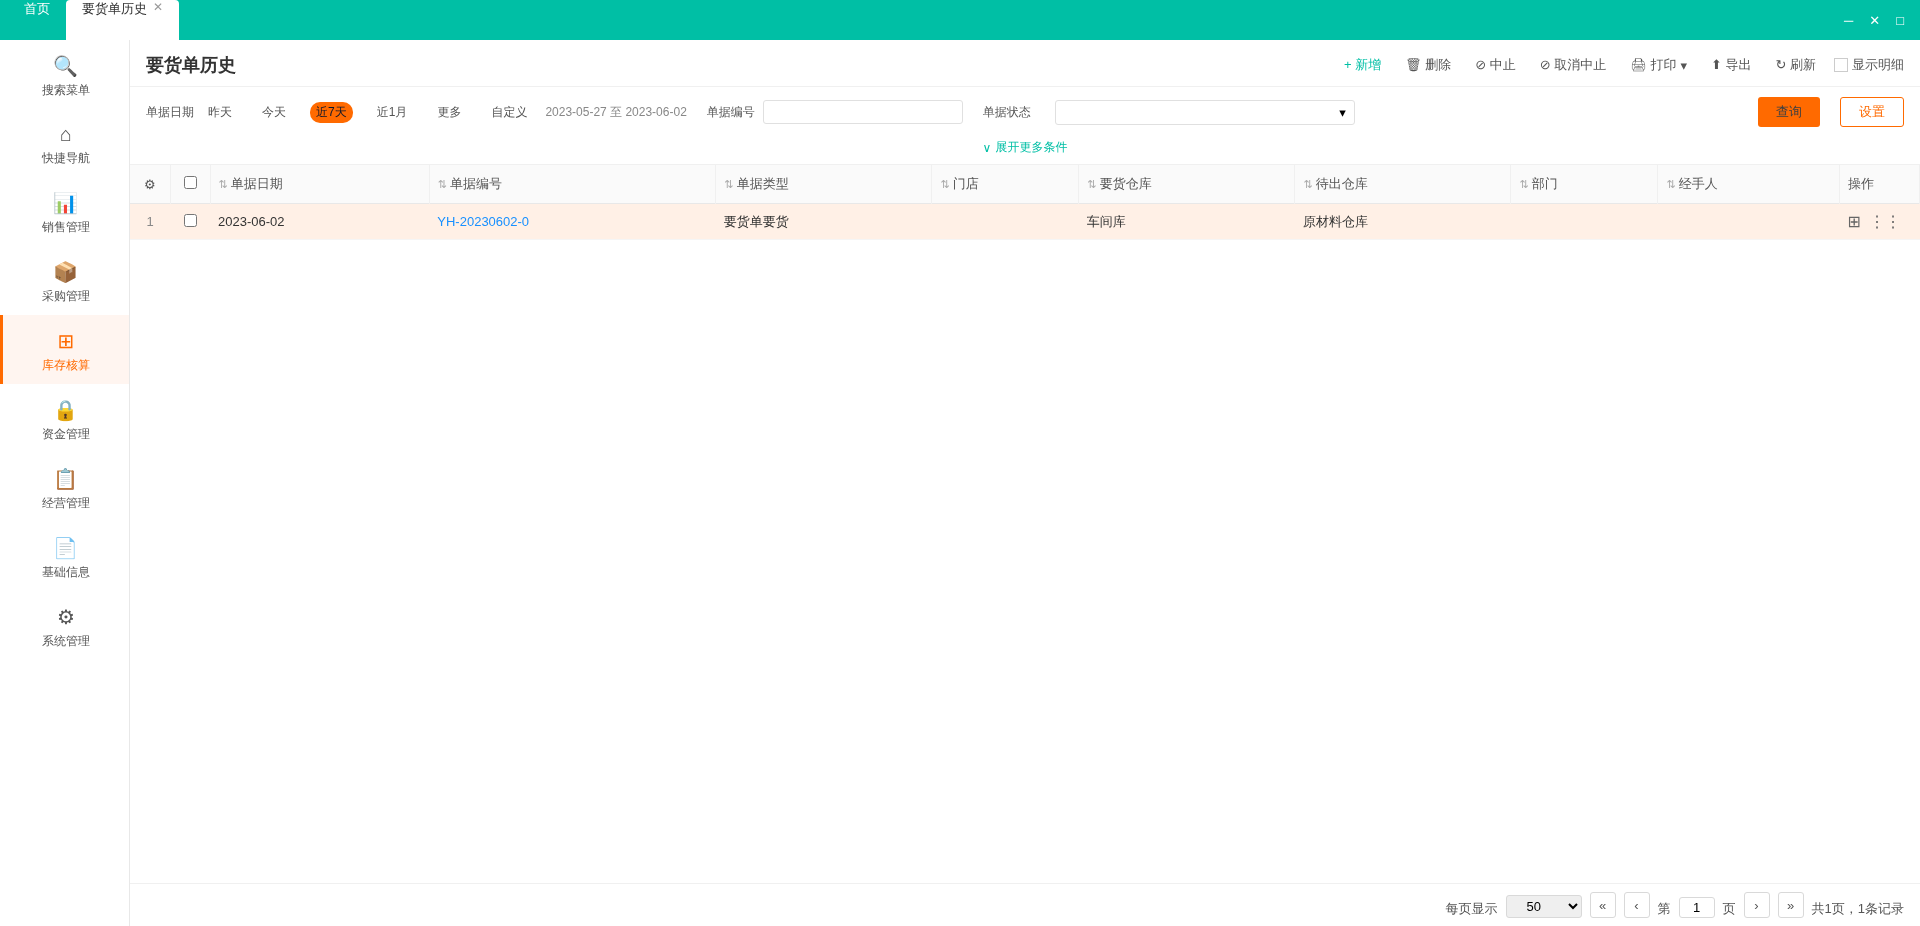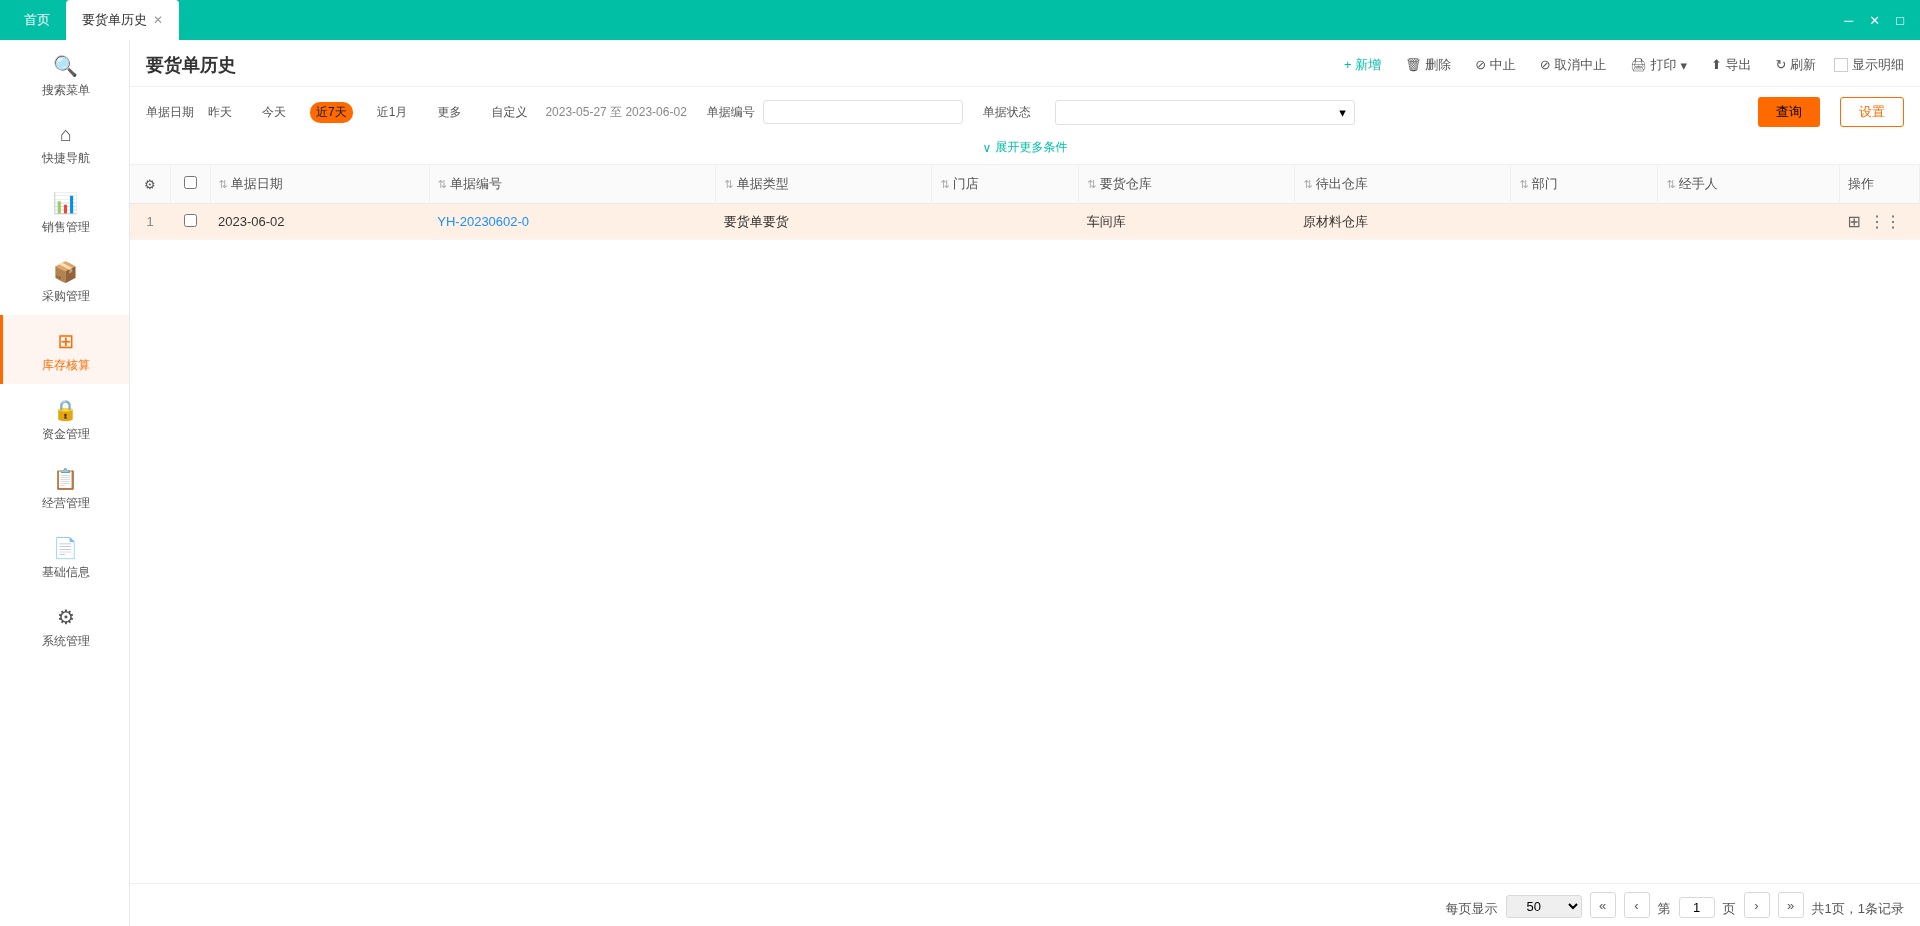--- a/index.html
+++ b/index.html
@@ -15,21 +15,20 @@
       flex-shrink: 0;
     }
     .top-bar-tabs {
       display: flex;
       align-items: center;
       height: 100%;
     }
     .tab-item {
       height: 100%;
       display: flex;
-      align-items: center;
       padding: 0 16px;
       color: #fff;
       cursor: pointer;
       font-size: 13px;
     }
     .tab-item.active {
       background: #fff;
       color: #333;
       border-radius: 4px 4px 0 0;
     }
@@ -125,21 +124,21 @@
       font-size: 13px;
       padding: 4px 6px;
       border-radius: 3px;
     }
     .action-btn.new-btn {
       color: #00bfa5;
     }
     .action-btn.delete-btn { color: #555; }
     .btn-primary {
       background: #ff6a00;
-      color: #000000;
+      color: #404040;
       border: none;
       padding: 6px 18px;
       border-radius: 3px;
       cursor: pointer;
       font-size: 13px;
       margin-left: 20px;
     }
     .btn-secondary {
       background: #fff;
       color: #ff6a00;

